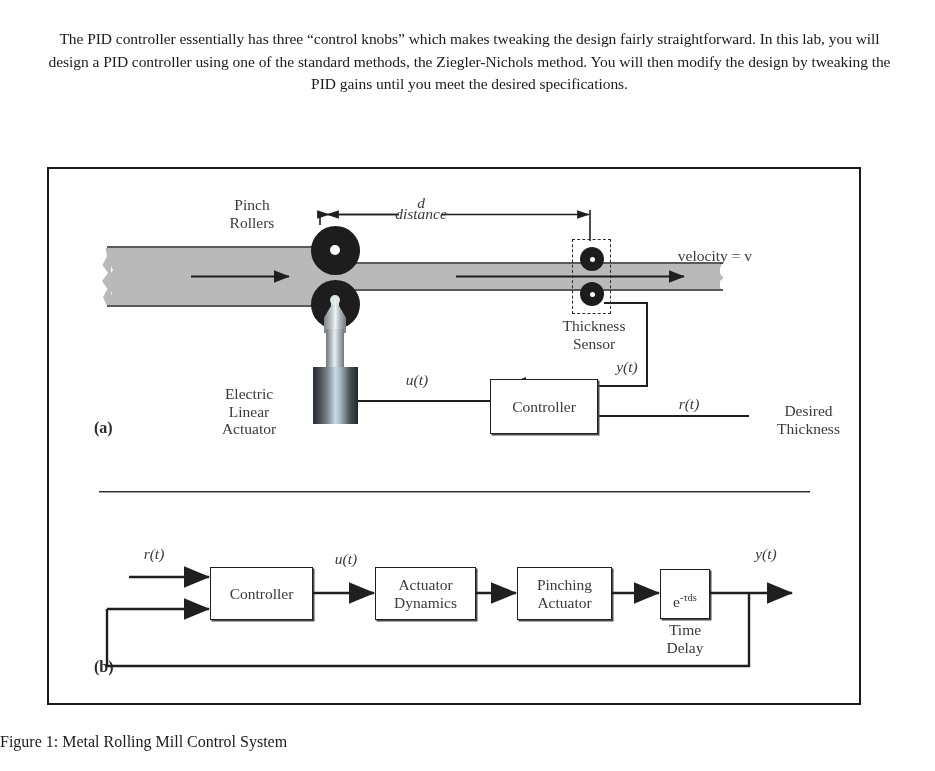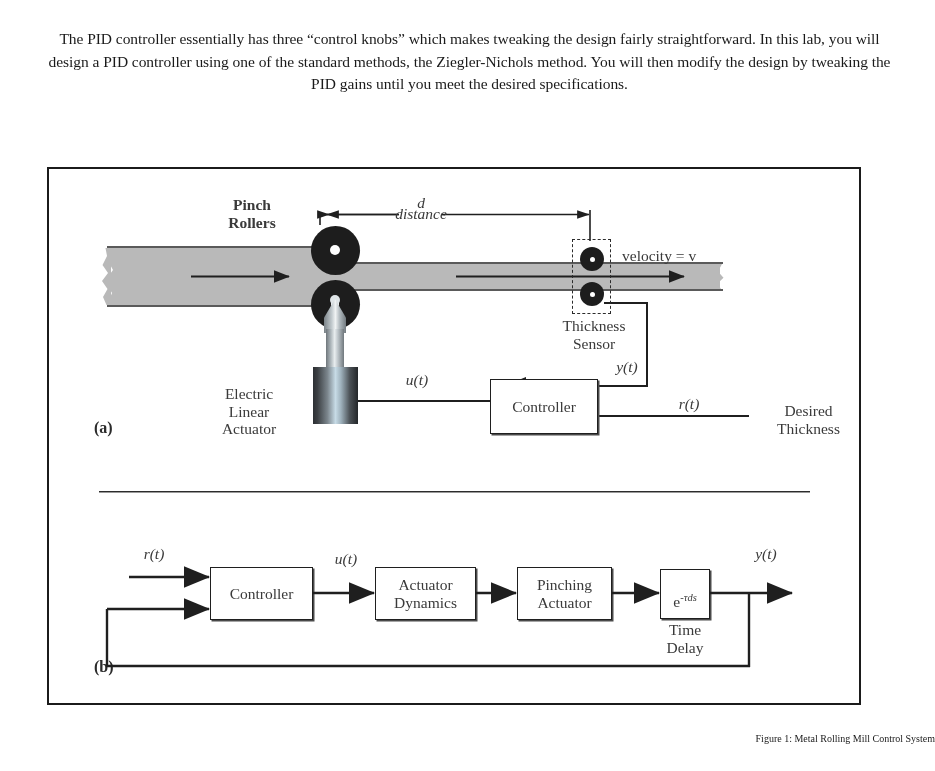--- a/index.html
+++ b/index.html
@@ -52,22 +52,22 @@
   #figure-canvas {
     position: absolute;
     left: 0; top: 0;
     width: 100%; height: 100%;
   }
   #figure-caption {
     position: absolute;
     left: 0;
     top: 733px;
     width: 935px;
-    text-align: right;
-    font-size: 10px;
+    text-align: left;
+    font-size: 16px;
   }
 
   
   .abs { position: absolute; }
 
   .fig-label {
     font-family: "Liberation Serif", "DejaVu Serif", serif;
     color: #3a3a3a;
     font-size: 15.5px;
     line-height: 17.5px;
@@ -242,36 +242,36 @@
       <line x1="700" y1="247" x2="456" y2="247" stroke="#1f1f1f" stroke-width="2" marker-end="url(#ah-big)"></line>
 
       <line x1="441" y1="232" x2="285" y2="232" stroke="#1f1f1f" stroke-width="2" marker-end="url(#ah-big)"></line>
     </svg>
 
     <div class="roller" style="left:262px; top:57px; width:49px; height:49px;"></div>
     <div class="roller-hub" style="left:281px; top:76px; width:10px; height:10px;"></div>
     <div class="roller" style="left:262px; top:111px; width:49px; height:49px;"></div>
     <div class="roller-hub" style="left:282px; top:131px; width:8px; height:8px;"></div>
 
-    <div class="fig-label abs" style="left:148px; top:27px; width:110px;font-weight:bold;">Pinch
+    <div class="fig-label abs" style="left:148px; top:27px; width:110px;">Pinch
 Rollers</div>
 
     <div class="fig-label italic abs" style="left:352px; top:25px; width:40px;">d</div>
     <div class="fig-label abs" style="left:327px; top:36px; width:90px;font-style:italic;">distance</div>
 
     <div class="dashed-box" style="left:523px; top:70px; width:39px; height:75px;"></div>
     <div class="sensor-dot" style="left:531px; top:78px; width:24px; height:24px;"></div>
     <div class="sensor-dot-hub" style="left:541px; top:88px; width:5px; height:5px;"></div>
     <div class="sensor-dot" style="left:531px; top:113px; width:24px; height:24px;"></div>
     <div class="sensor-dot-hub" style="left:541px; top:123px; width:5px; height:5px;"></div>
 
     <div class="fig-label abs" style="left:495px; top:148px; width:100px;">Thickness
 Sensor</div>
 
-    <div class="fig-label abs" style="left:573px; top:78px; width:130px; text-align:left;">velocity = v</div>
+    <div class="fig-label abs" style="left:573px; top:78px; width:130px; text-align:right;">velocity = v</div>
 
     <div id="actuator-knob" style="left:281px; top:126px; width:10px; height:10px;"></div>
     <div id="actuator-tip" style="left:275px; top:130px; width:22px; height:34px;"></div>
     <div id="actuator-shaft" style="left:277px; top:160px; width:18px; height:41px;"></div>
     <div id="actuator-body" style="left:264px; top:198px; width:45px; height:57px;"></div>
 
     <div class="fig-label abs" style="left:145px; top:216px; width:110px;">Electric
 Linear
 Actuator</div>
 
@@ -305,21 +305,21 @@
 Dynamics</span>
     </div>
 
     <div class="diagram-box" style="left:468px; top:398px; width:95px; height:53px;">
       <span>Pinching
 Actuator</span>
     </div>
 
     <div class="diagram-box" style="left:611px; top:400px; width:50px; height:50px;">
       <span style="display:inline-block; position:relative;">
-        <span>e</span><span style="font-size:10.5px; font-style:italic; position:relative; top:-6px;">-τds</span>
+        <span>e</span><span style="font-size:10.5px; position:relative; top:-6px;">-τds</span>
       </span>
     </div>
 
     <div class="fig-label abs" style="left:597px; top:452px; width:78px;">Time
 Delay</div>
 
     <div class="fig-label italic abs" style="left:692px; top:376px; width:50px;">y(t)</div>
 
     <svg class="lines" width="814" height="538">
 

